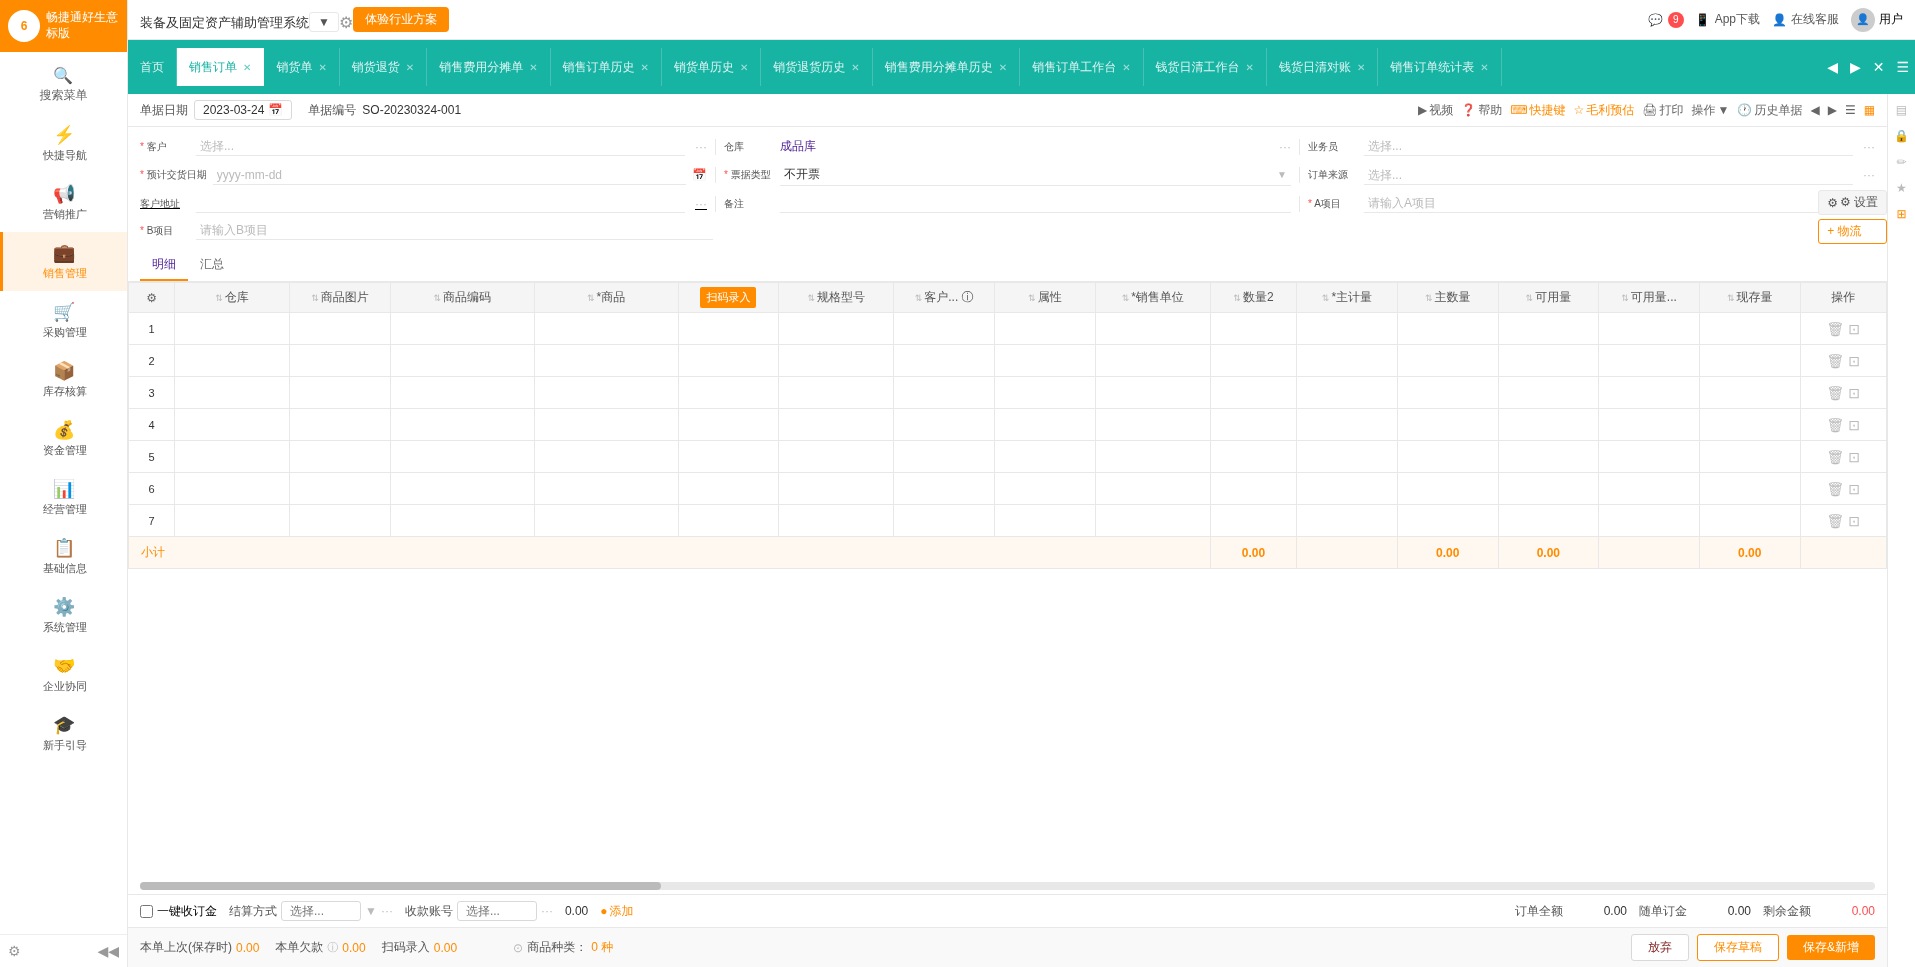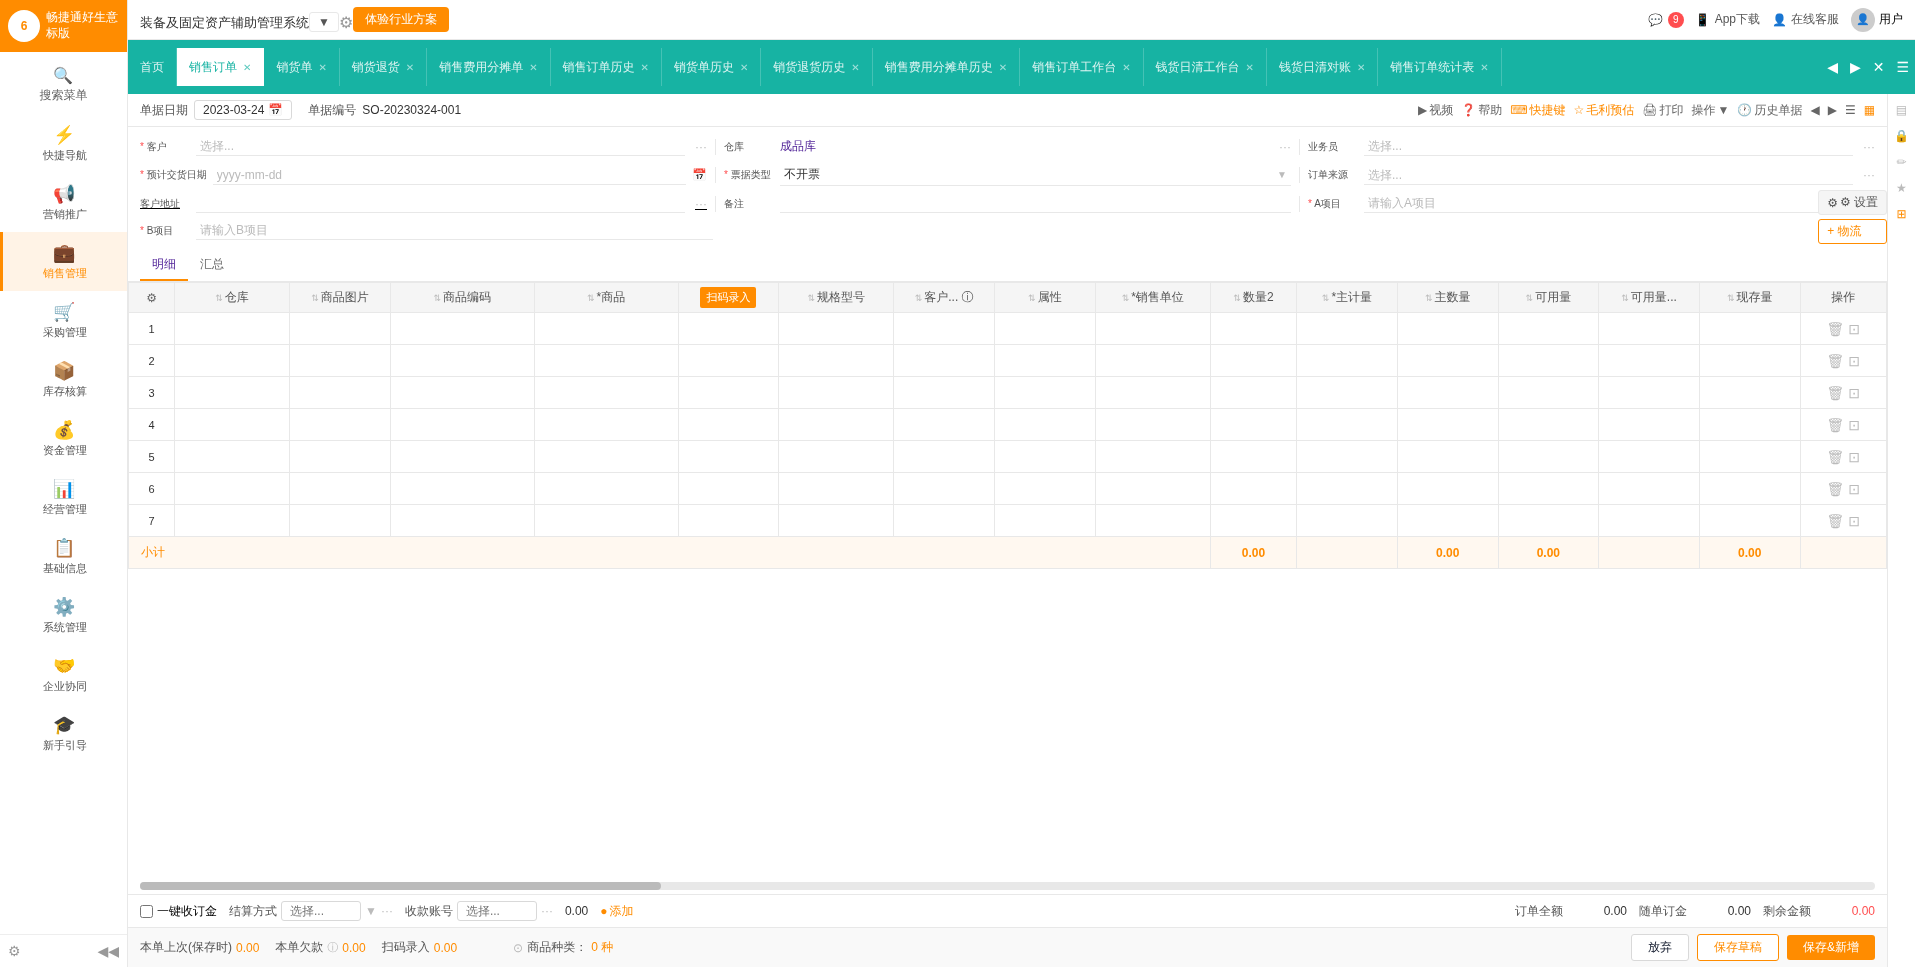--- a/index.html
+++ b/index.html
@@ -113,21 +113,21 @@
     .summary-item-value { color: #333; font-weight: 500; min-width: 60px; text-align: right; }
     .summary-item-value.red { color: #ff4d4f; }
 
     
     .bottom-bar { padding: 6px 12px; background: #f9f9f9; border-top: 1px solid #e8e8e8; display: flex; align-items: center; gap: 16px; }
     .bottom-stat { display: flex; align-items: center; gap: 4px; }
     .bottom-stat-label { color: #555; }
     .bottom-stat-value { color: #ff8c00; font-weight: 500; }
     .bottom-actions { margin-left: auto; display: flex; align-items: center; gap: 8px; }
     .bottom-stat-right { margin-left: 40px; }
-    .btn-discard { border: 1px solid #d9d9d9; background: #fff; padding: 4px 16px; border-radius: 3px; cursor: pointer; color: #0f172a; font-size: 12px; }
+    .btn-discard { border: 1px solid #d9d9d9; background: #fff; padding: 4px 16px; border-radius: 3px; cursor: pointer; color: #7f1d1d; font-size: 12px; }
     .btn-save-draft { border: 1px solid #ff8c00; background: #fff; padding: 4px 16px; border-radius: 3px; cursor: pointer; color: #ff8c00; font-size: 12px; }
     .btn-save-new { background: #ff8c00; color: #fff; border: none; padding: 4px 16px; border-radius: 3px; cursor: pointer; font-size: 12px; }
 
     
     .right-sidebar { width: 28px; background: #fff; border-left: 1px solid #e8e8e8; display: flex; flex-direction: column; align-items: center; padding: 4px 0; gap: 2px; flex-shrink: 0; }
     .right-sidebar-btn { width: 24px; height: 24px; background: none; border: none; cursor: pointer; display: flex; align-items: center; justify-content: center; color: #bbb; font-size: 14px; border-radius: 3px; }
   </style>
 </head>
 <body>
 

